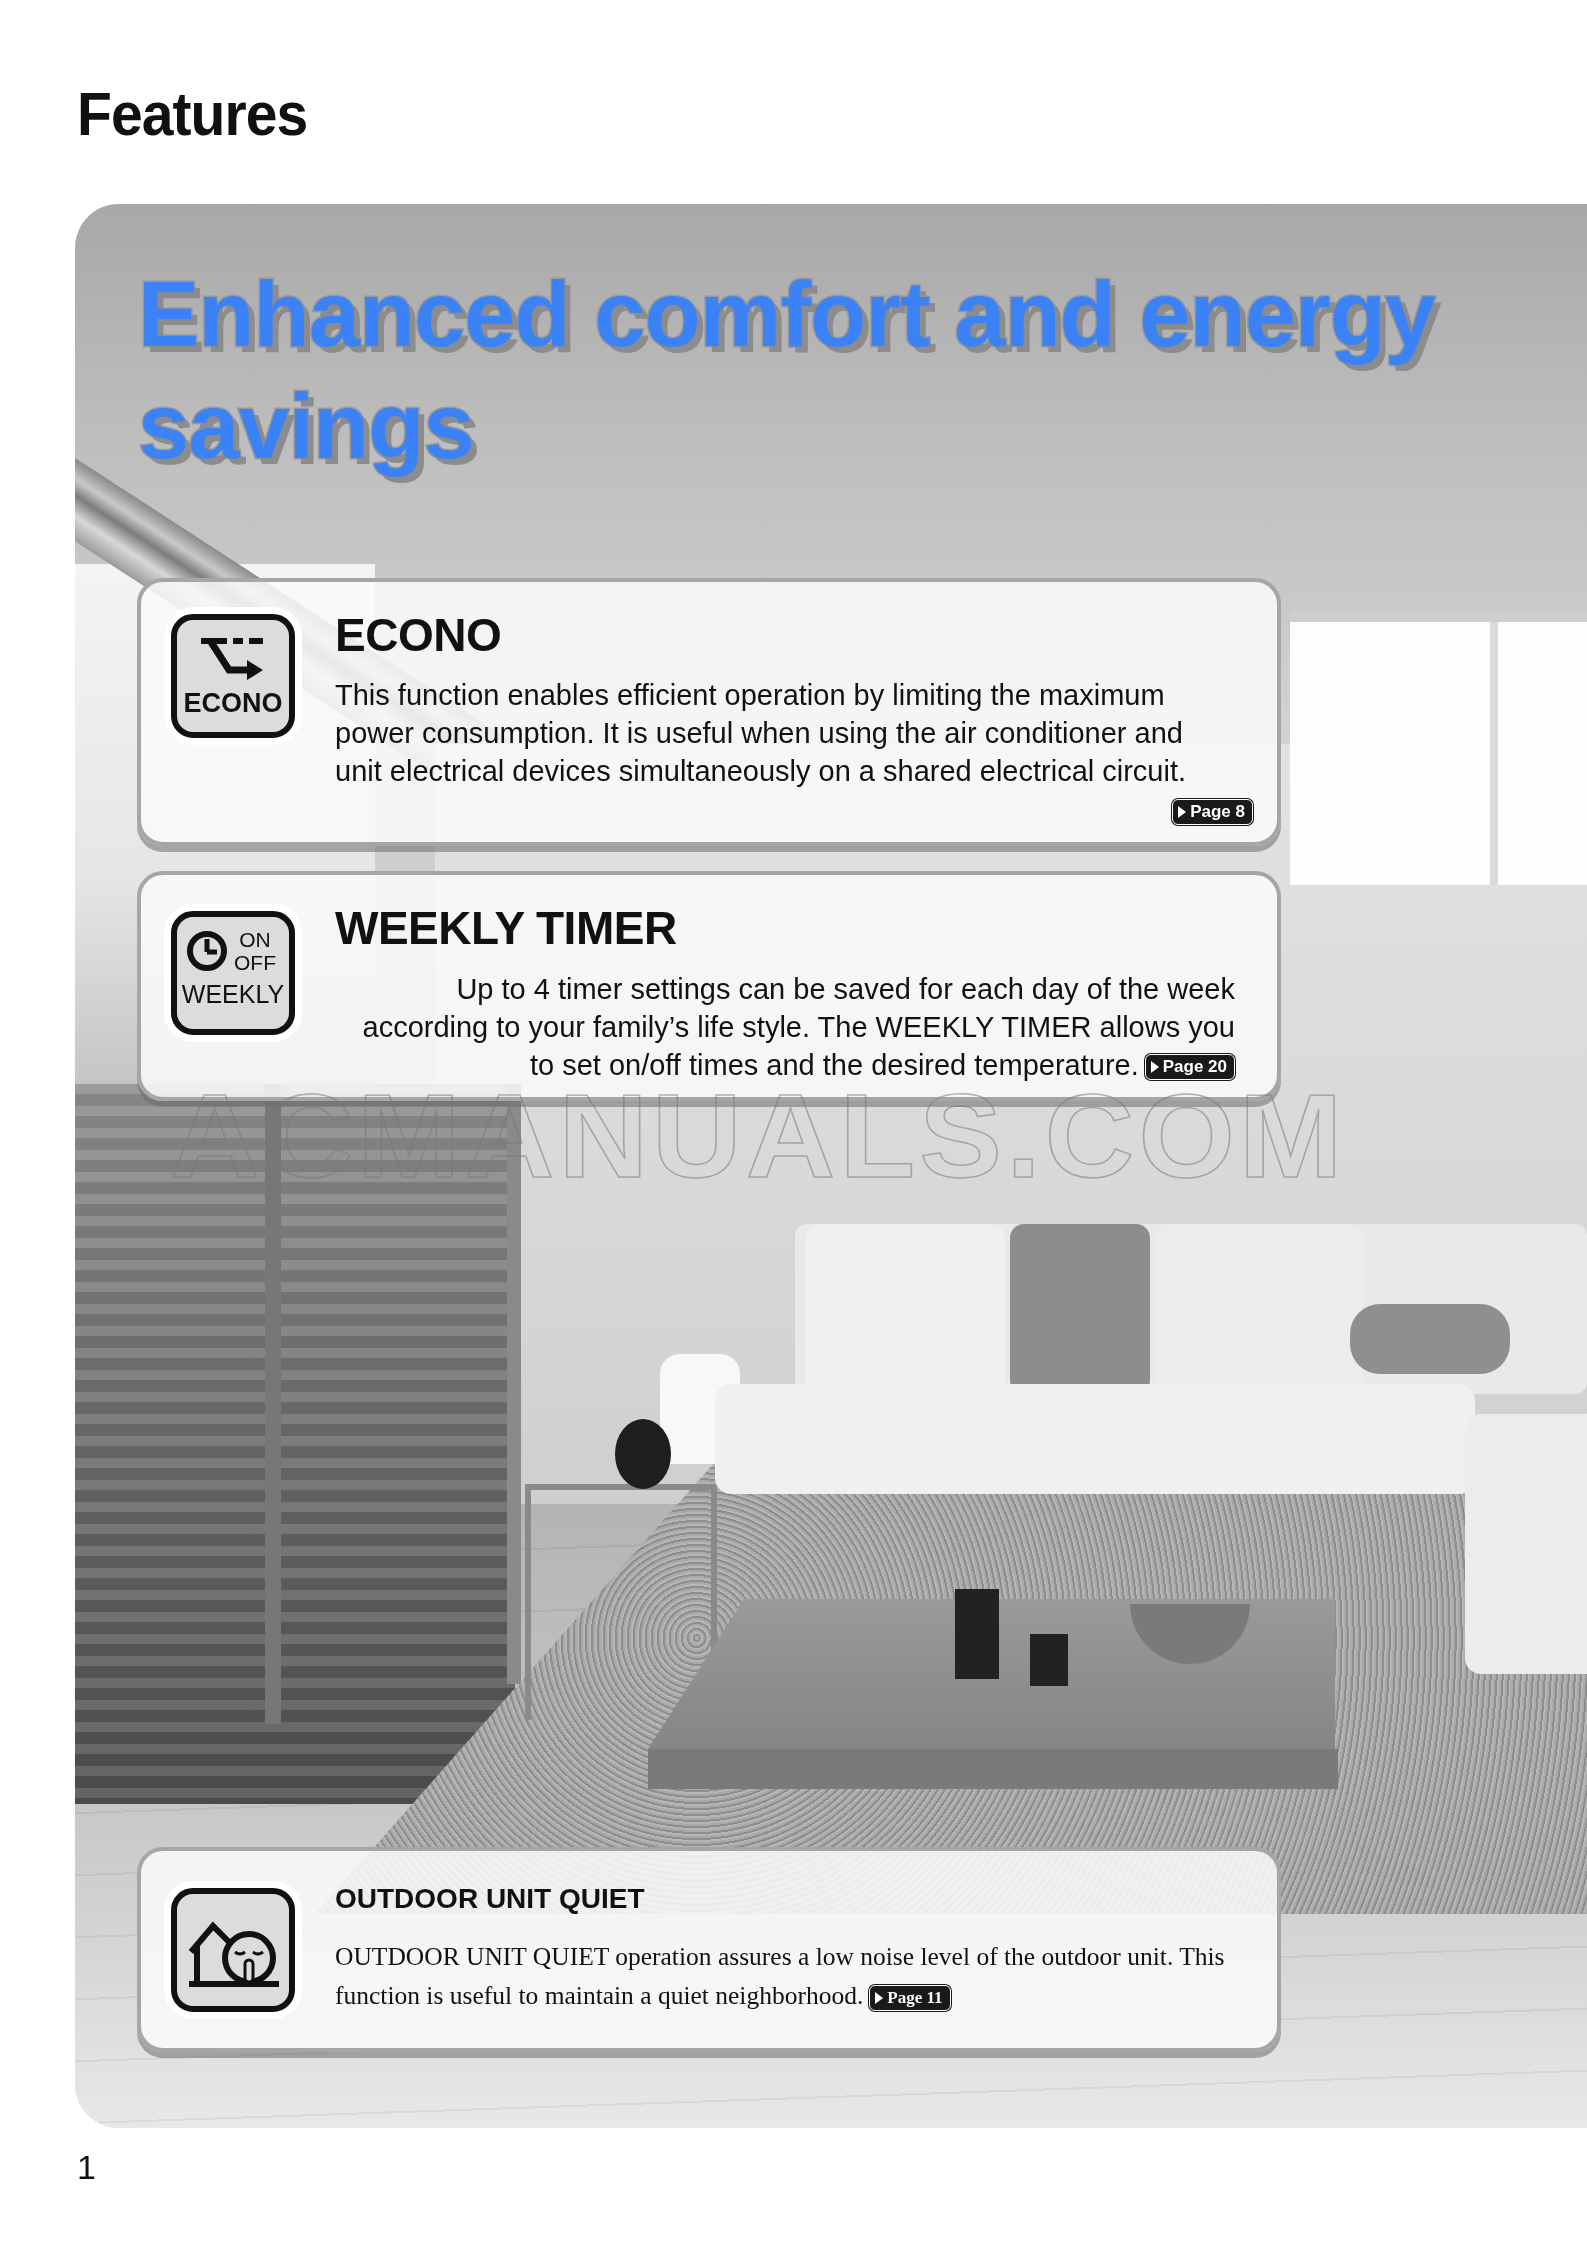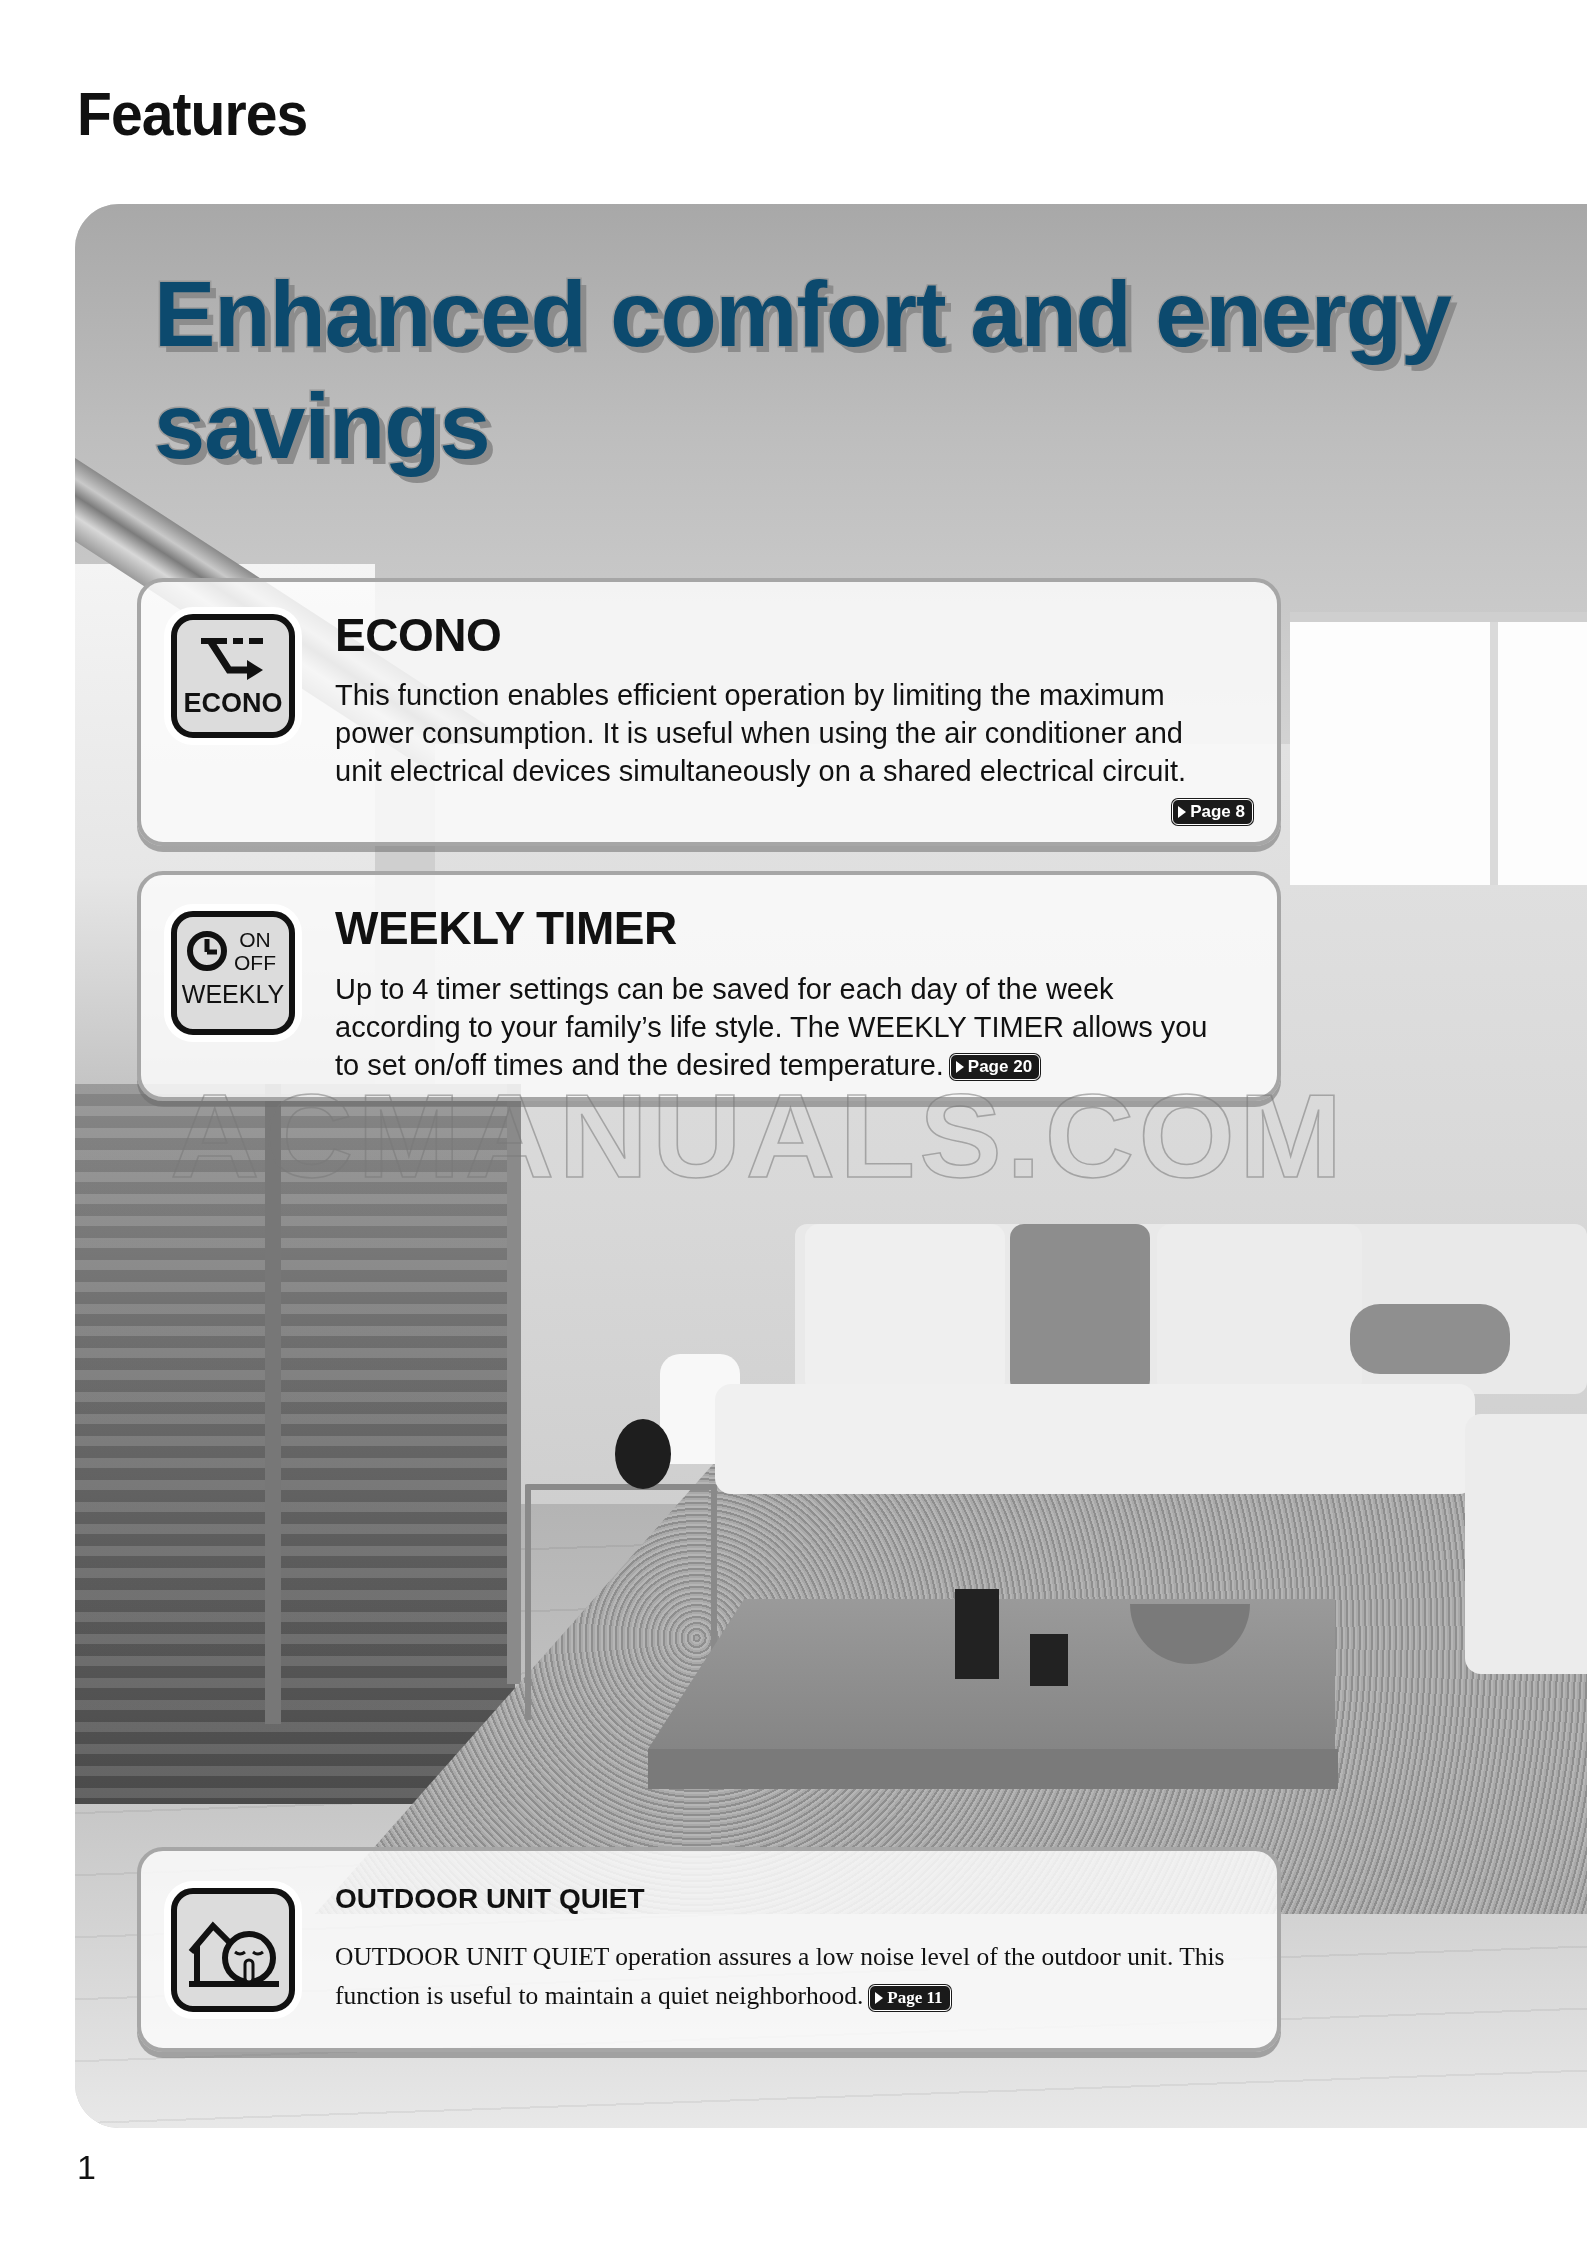--- a/index.html
+++ b/index.html
@@ -47,22 +47,22 @@
        clip-path:polygon(14% 0,100% 0,100% 100%,0 100%);}
   .table-edge{left:573px;top:1545px;width:690px;height:40px;background:#7a7a7a;}
   .vase1{left:880px;top:1385px;width:44px;height:90px;background:#222;}
   .vase2{left:955px;top:1430px;width:38px;height:52px;background:#222;}
   .bowl{left:1055px;top:1400px;width:120px;height:60px;background:#7a7a7a;border-radius:0 0 60px 60px;}
   .side-table{left:450px;top:1280px;width:180px;height:230px;border:6px solid #8a8a8a;border-bottom:none;border-radius:2px;}
   .black-vase{left:540px;top:1215px;width:56px;height:70px;background:#1e1e1e;border-radius:50%;}
   .lamp{left:585px;top:1150px;width:80px;height:110px;background:#f8f8f8;border-radius:20px 20px 6px 6px;}
 
   
-  .hero-title{position:absolute;left:154px;top:258px;width:1400px;margin:0;
-       font-size:92px;font-weight:bold;line-height:112px;color:#0c4a6e;
+  .hero-title{position:absolute;left:138px;top:258px;width:1400px;margin:0;
+       font-size:92px;font-weight:bold;line-height:112px;color:#3b82f6;
        -webkit-text-stroke:3px #9a9a9a;paint-order:stroke fill;
        text-shadow:6px 6px 0 #8c8c8c;letter-spacing:-1px;}
 
   
   .watermark{position:absolute;left:170px;top:1068px;font-size:118px;font-weight:bold;
        color:transparent;-webkit-text-stroke:1.5px rgba(120,120,120,.55);letter-spacing:4px;
        white-space:nowrap;pointer-events:none;transform:scaleX(1.05);transform-origin:left;}
 
   
   .card{position:absolute;left:137px;width:1144px;background:rgba(250,250,250,.86);
@@ -76,21 +76,21 @@
   .card-econo .icon-box{top:32px;}
   .card-weekly .icon-box{top:36px;}
   .card-quiet .icon-box{top:37px;}
   .icon-box svg{position:absolute;left:0;top:0;width:100%;height:100%;}
   .card-title{position:absolute;left:194px;margin:0;font-weight:bold;color:#111;white-space:nowrap;}
   .card-econo .card-title,.card-weekly .card-title{font-size:46px;top:26px;letter-spacing:-0.5px;}
   .card-quiet .card-title{font-size:28px;top:32px;}
   .card-body{position:absolute;left:194px;margin:0;color:#111;}
   .card-econo .card-body,.card-weekly .card-body{font-size:29px;line-height:38px;width:900px;}
   .card-econo .card-body{top:94px;}
-  .card-weekly .card-body{top:95px;}
+  .card-weekly .card-body{top:95px;text-align:right;}
   .card-quiet .card-body{font-size:25.5px;line-height:39px;top:86px;width:900px;font-family:Liberation Serif, serif;}
   .page-ref{display:inline-flex;align-items:center;background:#1a1a1a;color:#fff;
        font-size:17px;font-weight:bold;border-radius:6px;padding:2px 7px 2px 5px;
        line-height:20px;vertical-align:middle;margin-left:6px;border:1.5px solid #fff;box-shadow:0 0 0 1px #1a1a1a;}
   .page-ref .tri{width:0;height:0;border-left:8px solid #fff;border-top:6px solid transparent;
        border-bottom:6px solid transparent;margin-right:4px;}
   .card-econo .page-ref-wrap{position:absolute;right:24px;top:217px;}
   .page-number{position:absolute;left:77px;top:2148px;font-size:34px;margin:0;}
 </style>
 </head>

